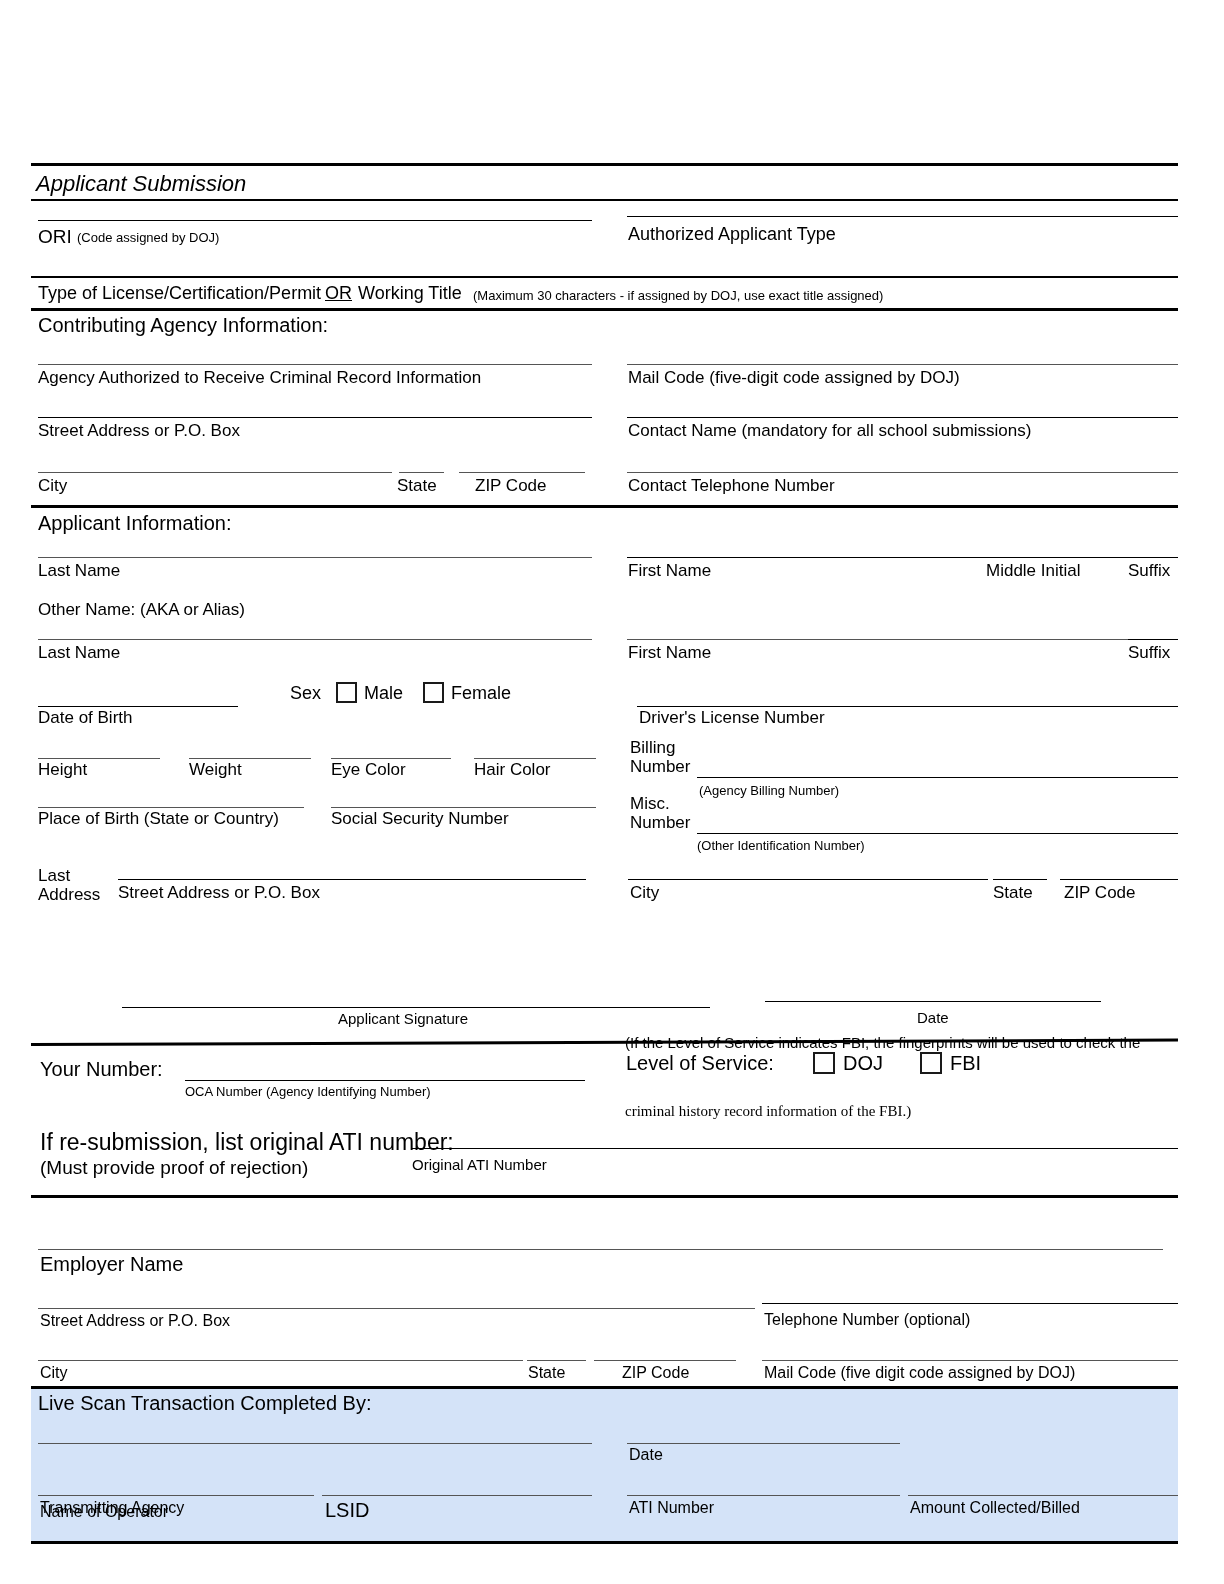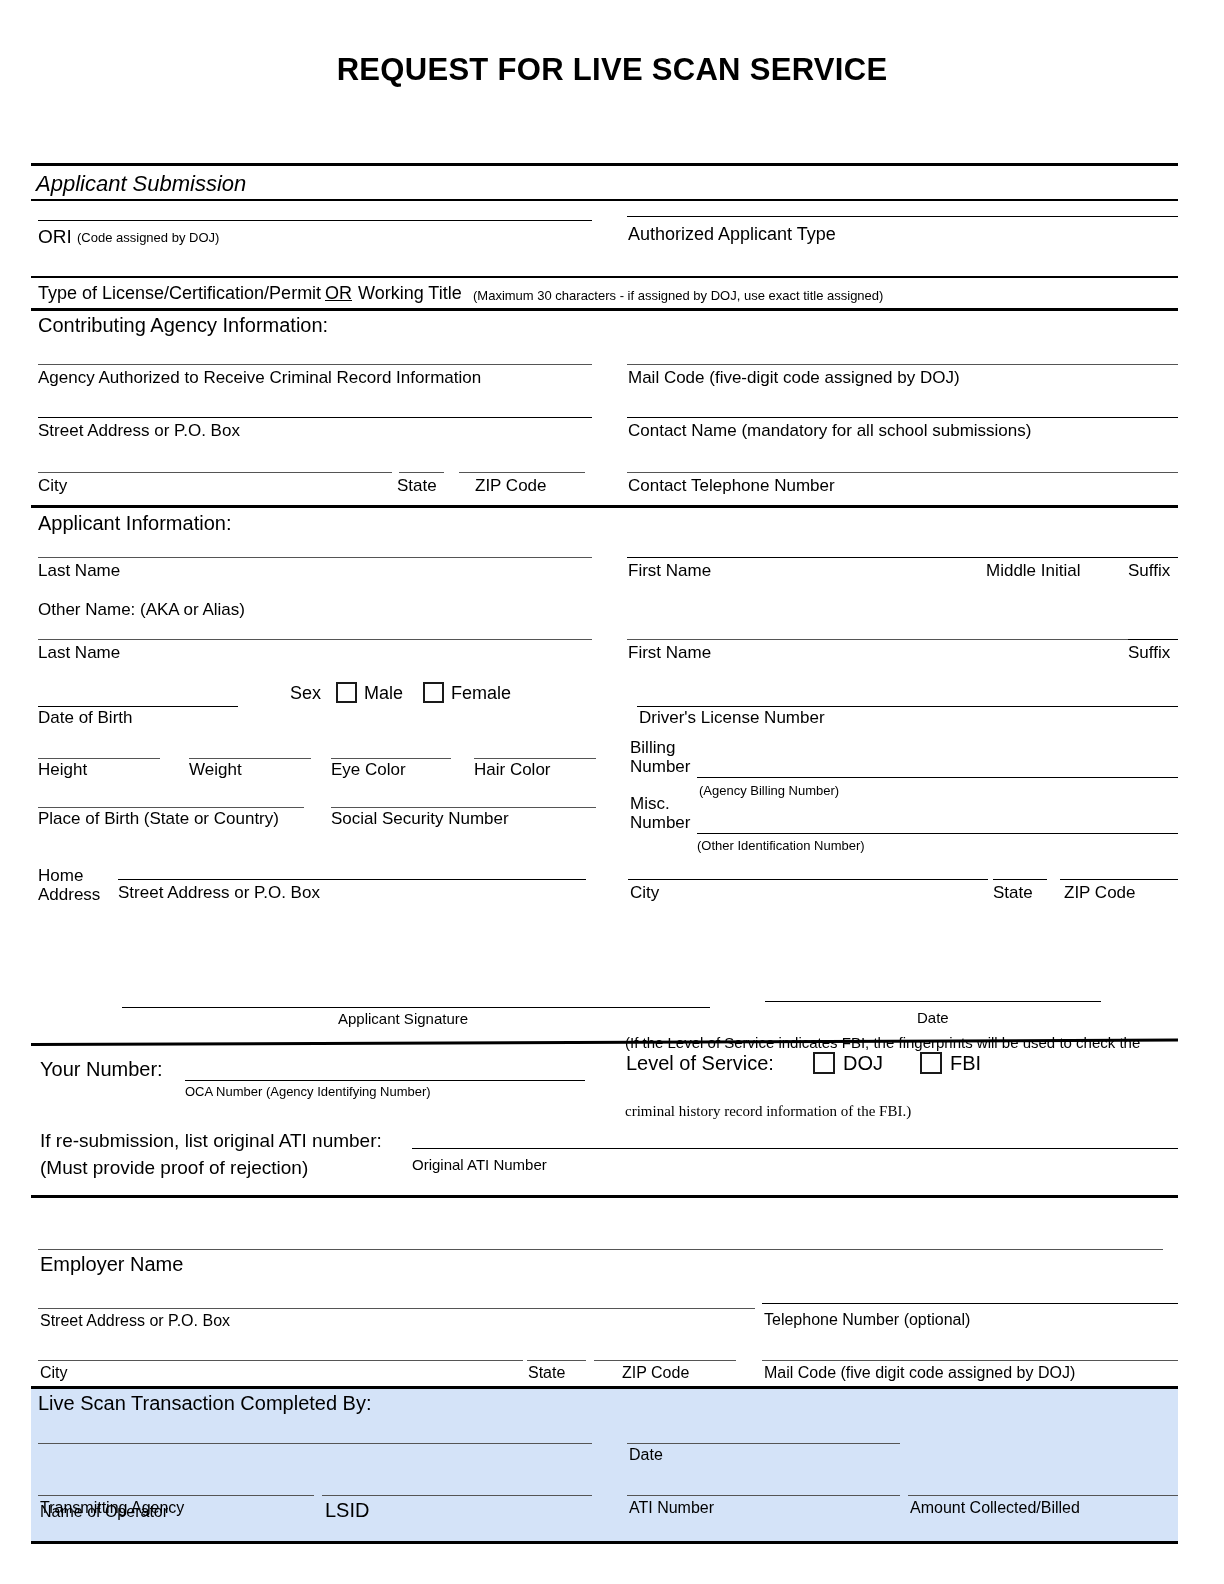--- a/index.html
+++ b/index.html
@@ -71,21 +71,20 @@
     height: 3px;
     transform-origin: left center;
     transform: rotate(-0.22deg);
   }
 </style>
 </head>
 <body>
 
 <div id="page">
 
-  <div id="title">REQUEST FOR LIVE SCAN SERVICE</div>
 
   <div class="bar" style="left:31px; top:163px; width:1147px;"></div>
   <div class="t sz22 i" style="left:36px; top:173px;">Applicant Submission</div>
   <div class="bar thin" style="left:31px; top:199px; width:1147px;"></div>
 
   <div class="rule" style="left:38px; top:220px; width:554px;"></div>
   <div class="t sz19 sz18" style="left:38px; top:227px; font-size:19px;">ORI</div>
   <div class="t sz13" style="left:77px; top:231px;">(Code assigned by DOJ)</div>
 
   <div class="rule" style="left:627px; top:216px; width:551px;"></div>
@@ -167,21 +166,21 @@
   <div class="rule g" style="left:38px; top:807px; width:266px;"></div>
   <div class="t sz17" style="left:38px; top:810px;">Place of Birth (State or Country)</div>
   <div class="rule g" style="left:331px; top:807px; width:265px;"></div>
   <div class="t sz17" style="left:331px; top:810px;">Social Security Number</div>
 
   <div class="t sz17" style="left:630px; top:795px;">Misc.</div>
   <div class="t sz17" style="left:630px; top:814px;">Number</div>
   <div class="rule" style="left:697px; top:833px; width:481px;"></div>
   <div class="t sz13" style="left:697px; top:839px;">(Other Identification Number)</div>
 
-  <div class="t sz17" style="left:38px; top:867px;">Home</div>
+  <div class="t sz17" style="left:38px; top:867px;">Last</div>
   <div class="t sz17" style="left:38px; top:886px;">Address</div>
   <div class="rule" style="left:118px; top:879px; width:468px;"></div>
   <div class="t sz17" style="left:118px; top:884px;">Street Address or P.O. Box</div>
 
   <div class="rule" style="left:628px; top:879px; width:360px;"></div>
   <div class="t sz17" style="left:630px; top:884px;">City</div>
   <div class="rule" style="left:993px; top:879px; width:54px;"></div>
   <div class="t sz17" style="left:993px; top:884px;">State</div>
   <div class="rule" style="left:1060px; top:879px; width:118px;"></div>
   <div class="t sz17" style="left:1064px; top:884px;">ZIP Code</div>
@@ -200,21 +199,21 @@
 
   <div class="t sz20" style="left:626px; top:1053px;">Level of Service:</div>
   <div class="box" style="left:813px; top:1052px; width:22px; height:22px;"></div>
   <div class="t sz20" style="left:843px; top:1053px;">DOJ</div>
   <div class="box" style="left:920px; top:1052px; width:22px; height:22px;"></div>
   <div class="t sz20" style="left:950px; top:1053px;">FBI</div>
 
   <div class="t sz15" style="left:625px; top:1035px;">(If the Level of Service indicates FBI, the fingerprints will be used to check the</div>
   <div class="t sz15" style="left:625px; top:1104px;font-family:Liberation Serif, serif;">criminal history record information of the FBI.)</div>
 
-  <div class="t sz19" style="left:40px; top:1131px; font-size:19px;">If re-submission, list original ATI number:</div>
+  <div class="t sz19" style="left:40px; top:1131px; font-size:23px;">If re-submission, list original ATI number:</div>
   <div class="t sz19" style="left:40px; top:1158px; font-size:19px;">(Must provide proof of rejection)</div>
   <div class="rule" style="left:412px; top:1148px; width:766px;"></div>
   <div class="t sz15" style="left:412px; top:1157px;">Original ATI Number</div>
 
   <div class="bar" style="left:31px; top:1195px; width:1147px;"></div>
 
   <div class="rule g" style="left:38px; top:1249px; width:1125px;"></div>
   <div class="t sz16" style="left:40px; top:1254px; font-size:20px;">Employer Name</div>
 
   <div class="rule g" style="left:38px; top:1308px; width:717px;"></div>

